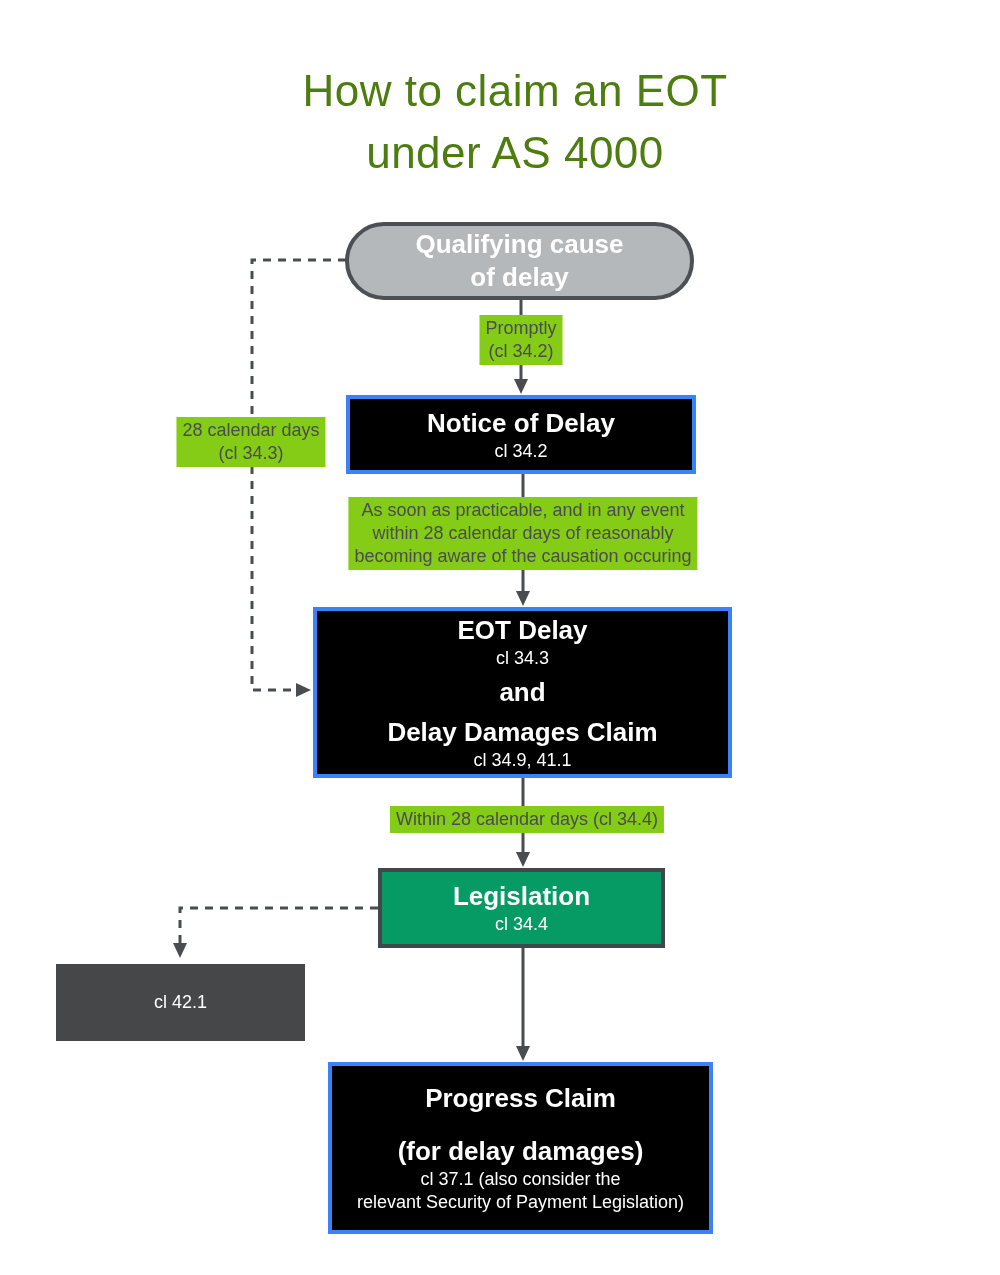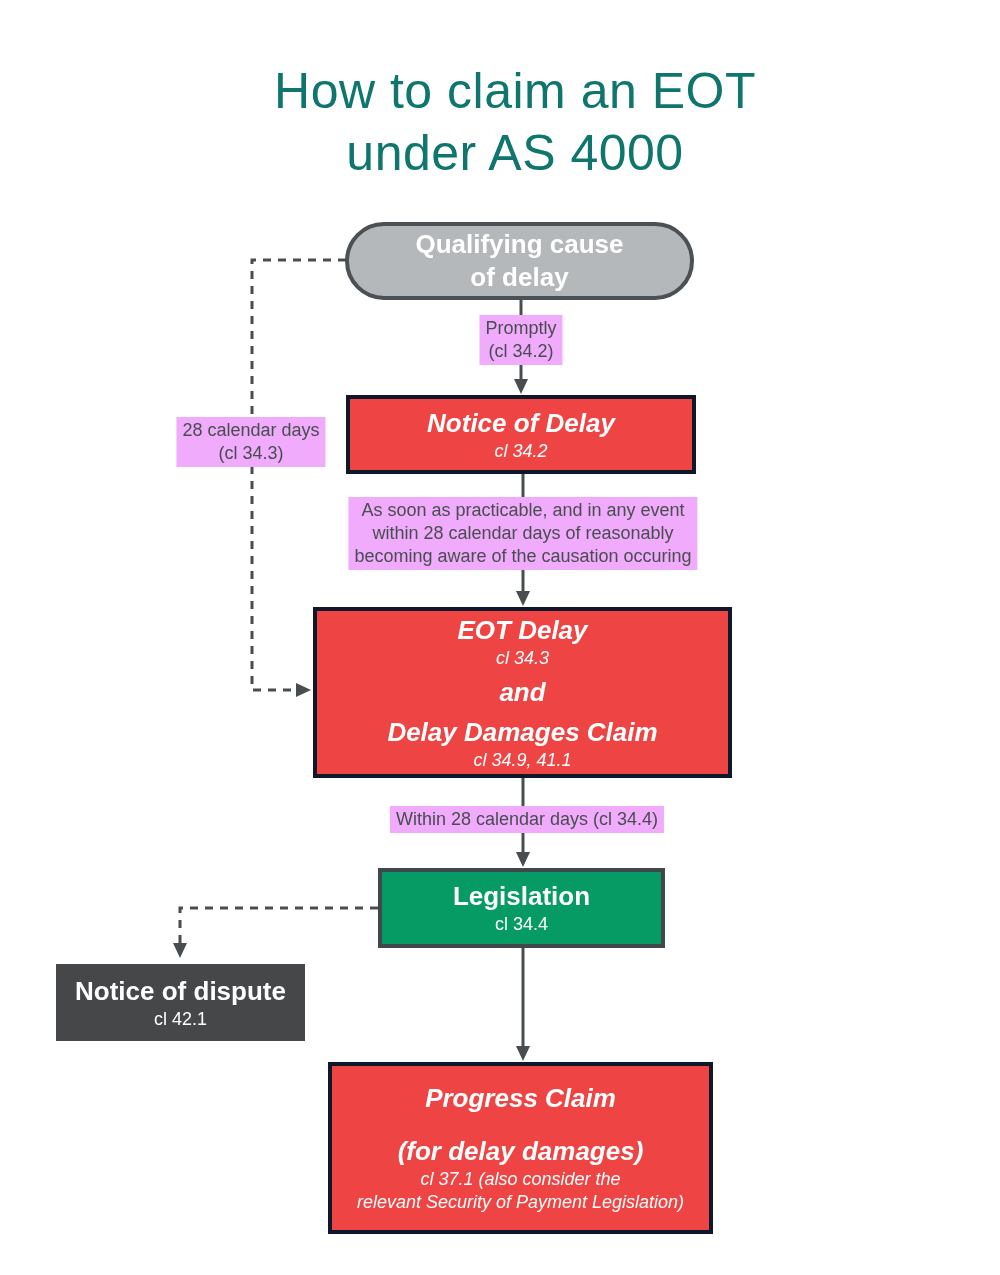--- a/index.html
+++ b/index.html
@@ -16,25 +16,25 @@
     overflow: hidden;
     color: #4A4D4F;
   }
   .page-title {
     position: absolute;
     left: 30px;
     top: 60px;
     width: 970px;
     margin: 0;
     text-align: center;
-    font-size: 50px;
+    font-size: 44px;
     line-height: 62px;
     font-weight: 400;
     letter-spacing: 0.5px;
-    color: #0f766e;
+    color: #4d7c0f;
     white-space: pre-line;
     z-index: 2;
   }
   .svg-layer {
     position: absolute;
     left: 0;
     top: 0;
     z-index: 1;
   }
   .edge-solid {
@@ -44,21 +44,21 @@
   }
   .edge-dashed {
     fill: none;
     stroke: #4A4D4F;
     stroke-width: 3;
     stroke-dasharray: 8 7;
   }
   .edge-label {
     position: absolute;
     transform: translateX(-50%);
-    background: #f0abfc;
+    background: #84cc16;
     color: #4A4D4F;
     font-size: 18px;
     line-height: 23px;
     text-align: center;
     white-space: pre-line;
     padding: 2px 6px;
     z-index: 3;
   }
   .node {
     position: absolute;
@@ -83,23 +83,22 @@
     line-height: 23px;
     white-space: pre-line;
   }
   #node-qualifying {
     left: 345px; top: 222px; width: 349px; height: 78px;
     background: #B5B8BA;
     border: 4px solid #4B5054;
     border-radius: 40px;
   }
   .blue-box {
-    background: #ef4444;
-    border: 4px solid #0f172a;
-    font-style: italic;
+    background: #000000;
+    border: 4px solid #3b82f6;
   }
   #node-notice    { left: 346px; top: 395px; width: 350px; height: 79px; }
   #node-eot       { left: 313px; top: 607px; width: 419px; height: 171px; }
   #node-eot .node-and {
     font-size: 26px; font-weight: 700; line-height: 30px; margin: 7px 0 9px;
   }
   #node-assessment {
     left: 378px; top: 868px; width: 287px; height: 80px;
     background: #069A64;
     border: 4px solid #42474B;
@@ -164,21 +163,20 @@
     <div class="node-h">Delay Damages Claim</div>
     <div class="node-c">cl 34.9, 41.1</div>
   </div>
 
   <div class="node" id="node-assessment">
     <div class="node-h">Legislation</div>
     <div class="node-c">cl 34.4</div>
   </div>
 
   <div class="node" id="node-dispute">
-    <div class="node-h">Notice of dispute</div>
     <div class="node-c">cl 42.1</div>
   </div>
 
   <div class="node blue-box" id="node-progress">
     <div class="node-h">Progress Claim</div>
     <div class="node-h node-sub">(for delay damages)</div>
     <div class="node-c">cl 37.1 (also consider the
 relevant Security of Payment Legislation)</div>
   </div>
 

